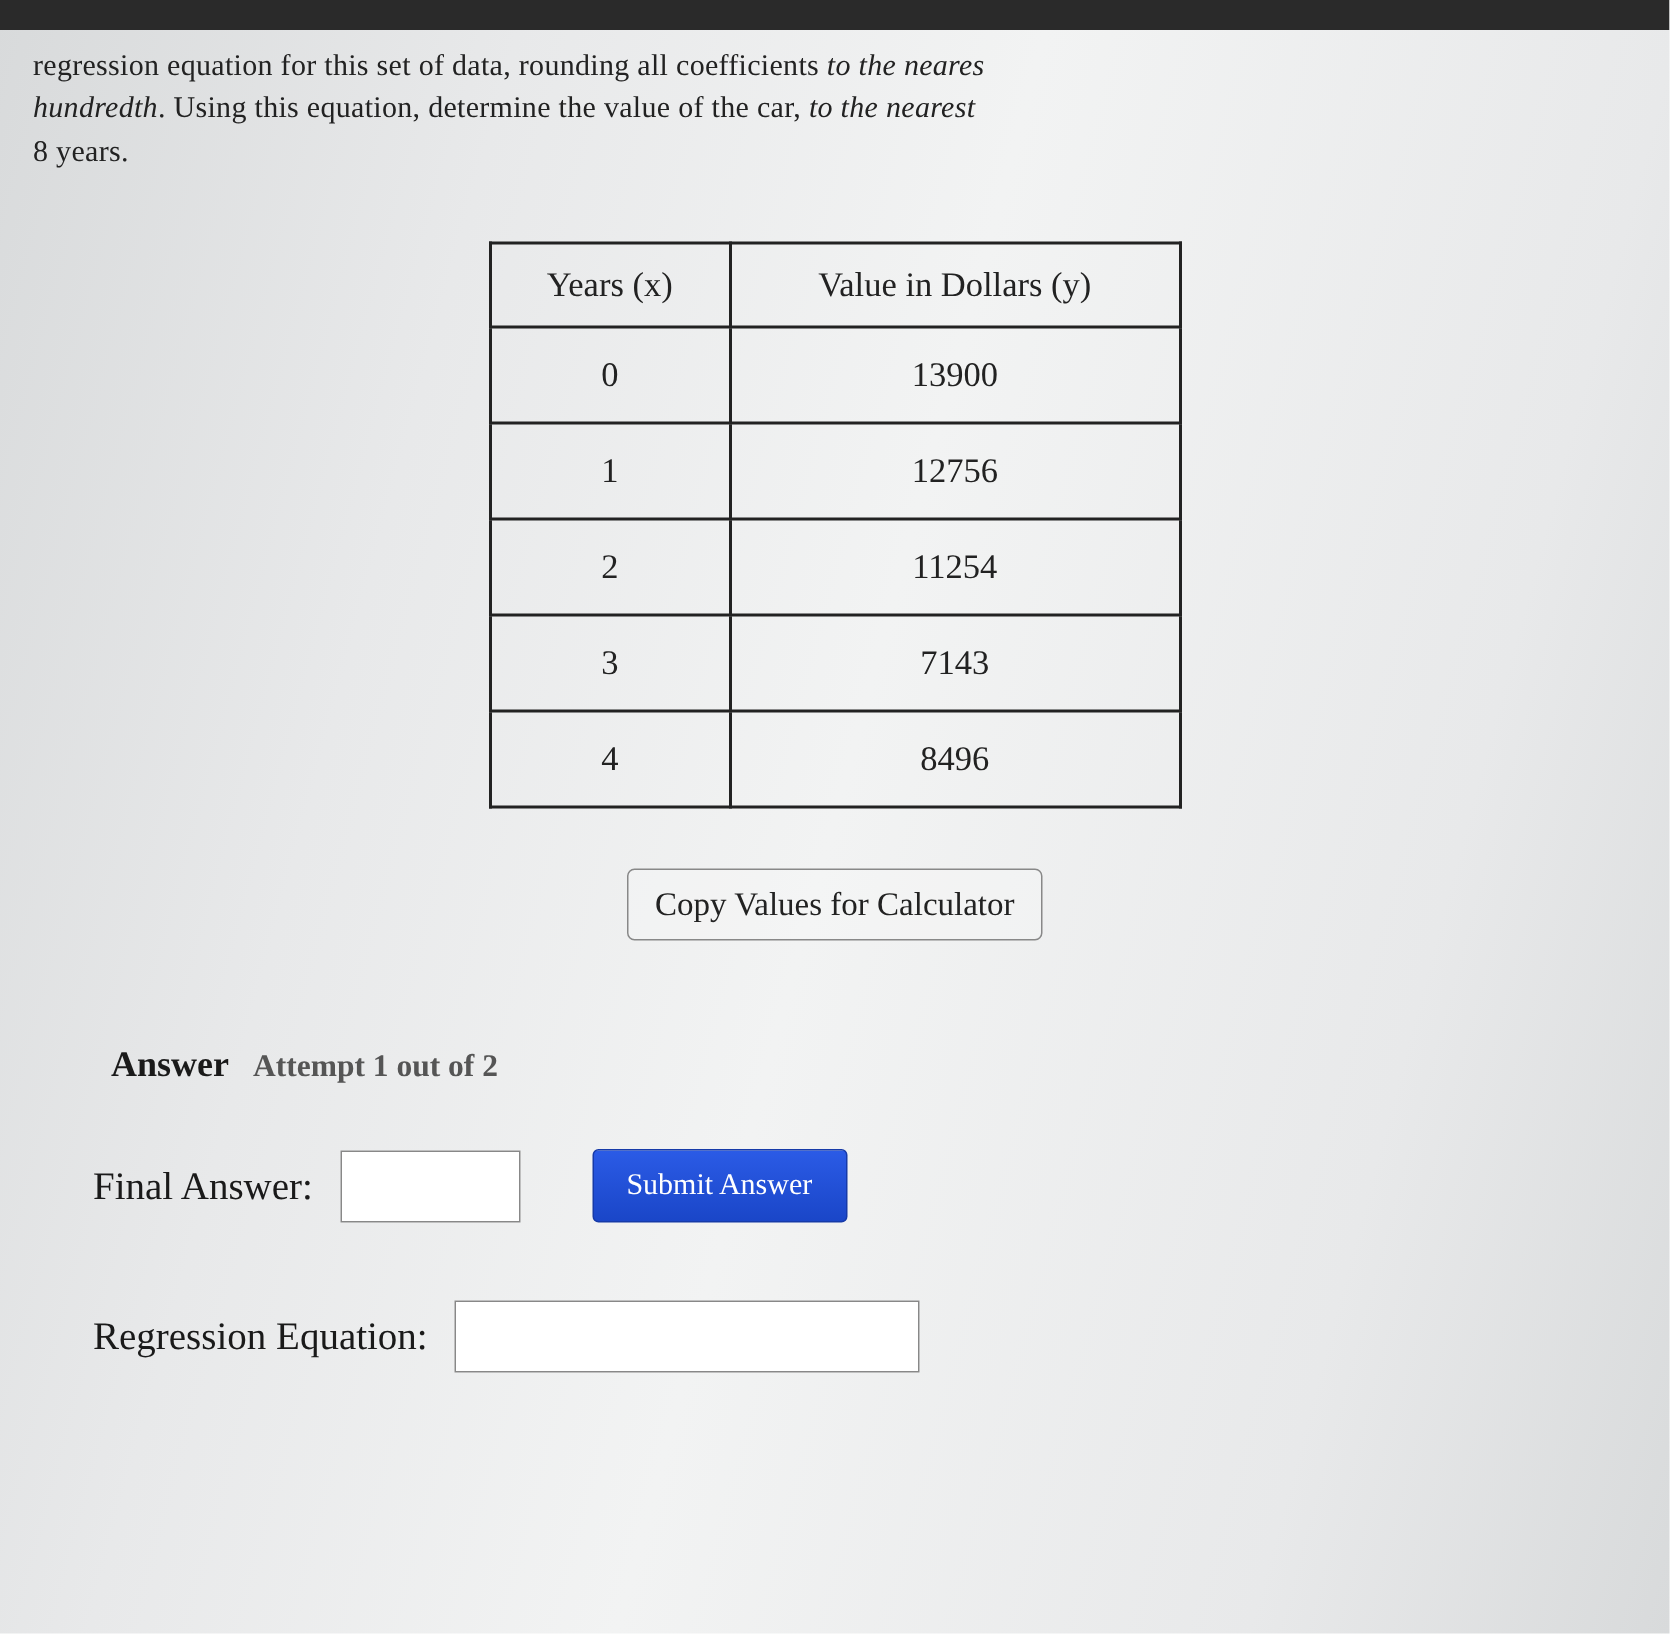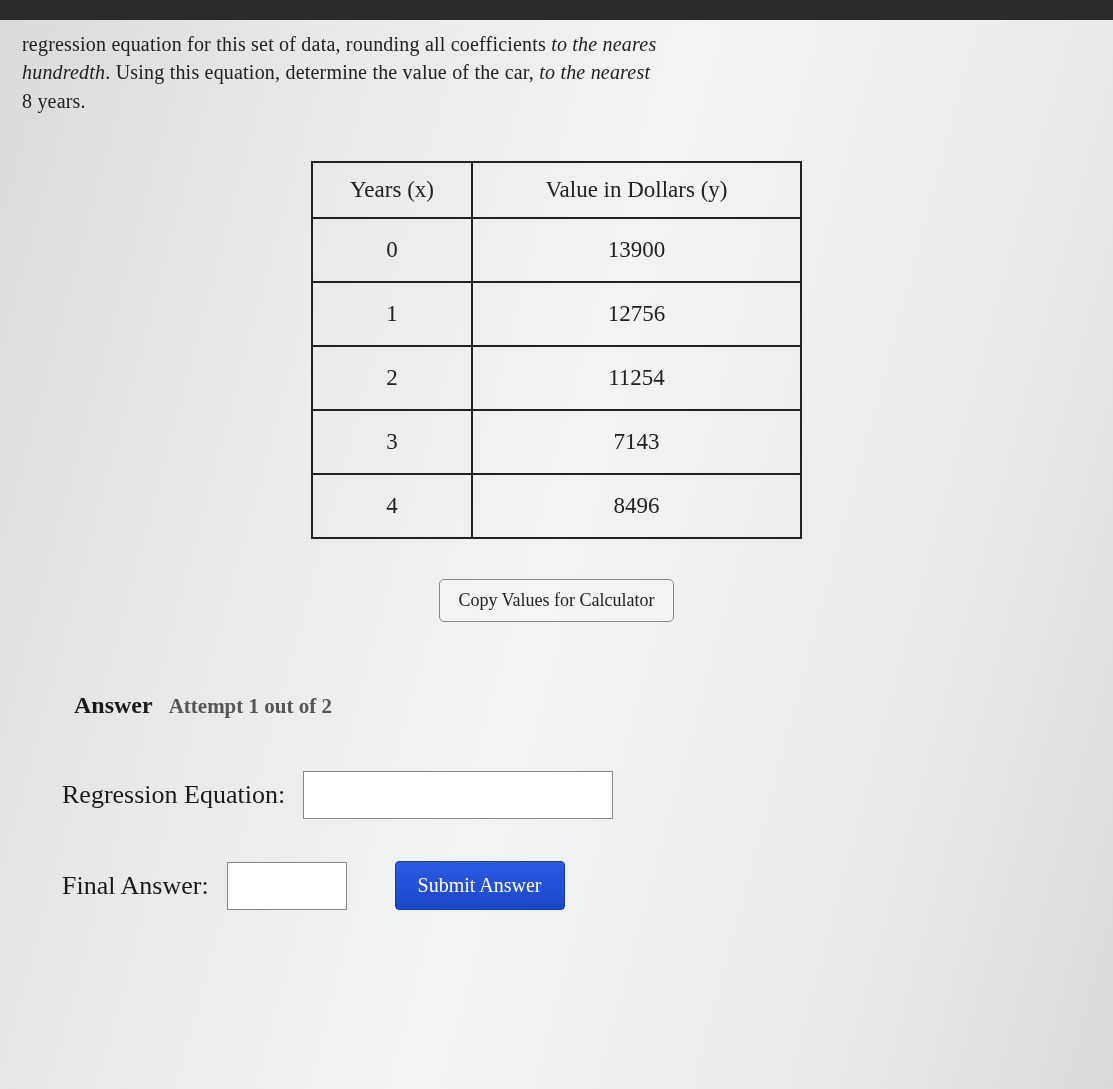--- a/index.html
+++ b/index.html
@@ -44,34 +44,34 @@
     color:#222;
   }
   table.data th {
     font-weight:normal;
     padding:14px 20px;
   }
   table.data td {
     padding:18px 20px;
   }
   table.data td.x { width:160px; }
-  table.data td.y { width:329px; }
+  table.data td.y { width:300px; }
   .buttons-wrap {
     display:flex;
     flex-direction:column;
     align-items:center;
     gap:14px;
     margin-top:40px;
   }
   .outline-btn {
     border:1.5px solid #888;
     border-radius:5px;
     background:rgba(255,255,255,0.2);
     padding:10px 18px;
-    font-size:18px;
+    font-size:22px;
     font-family: Georgia, 'Times New Roman', serif;
     color:#222;
     cursor:pointer;
   }
   .answer-section {
     margin-top:70px;
     padding:0 40px;
   }
   .answer-heading {
     font-size:24px;
@@ -158,25 +158,25 @@
   <div class="buttons-wrap">
     <button class="outline-btn">Copy Values for Calculator</button>
   </div>
 
   <div class="answer-section">
     <div class="answer-heading">
       <span class="bold">Answer</span>
       <span class="attempt">Attempt 1 out of 2</span>
     </div>
 
-    <div class="row">
-      <span class="row-label">Regression Equation:</span>
-      <input class="text-input regression-input" type="text" value="" style="">
-    </div>
-
     <div class="row row2">
       <span class="row-label">Final Answer:</span>
       <input class="text-input final-input" type="text" value="" style="">
       <button class="submit-btn">Submit Answer</button>
+    </div>
+
+    <div class="row">
+      <span class="row-label">Regression Equation:</span>
+      <input class="text-input regression-input" type="text" value="" style="">
     </div>
   </div>
 
 </div>
 
 </body></html>

